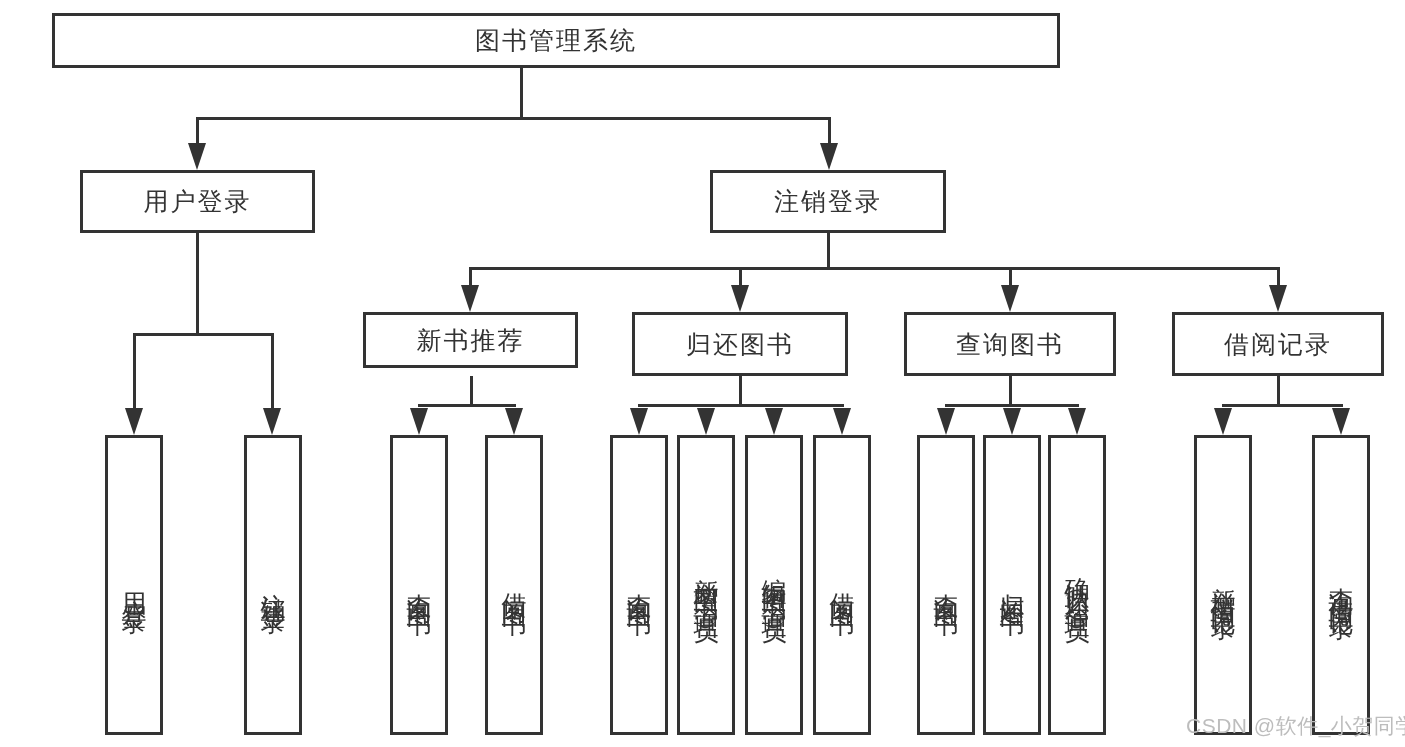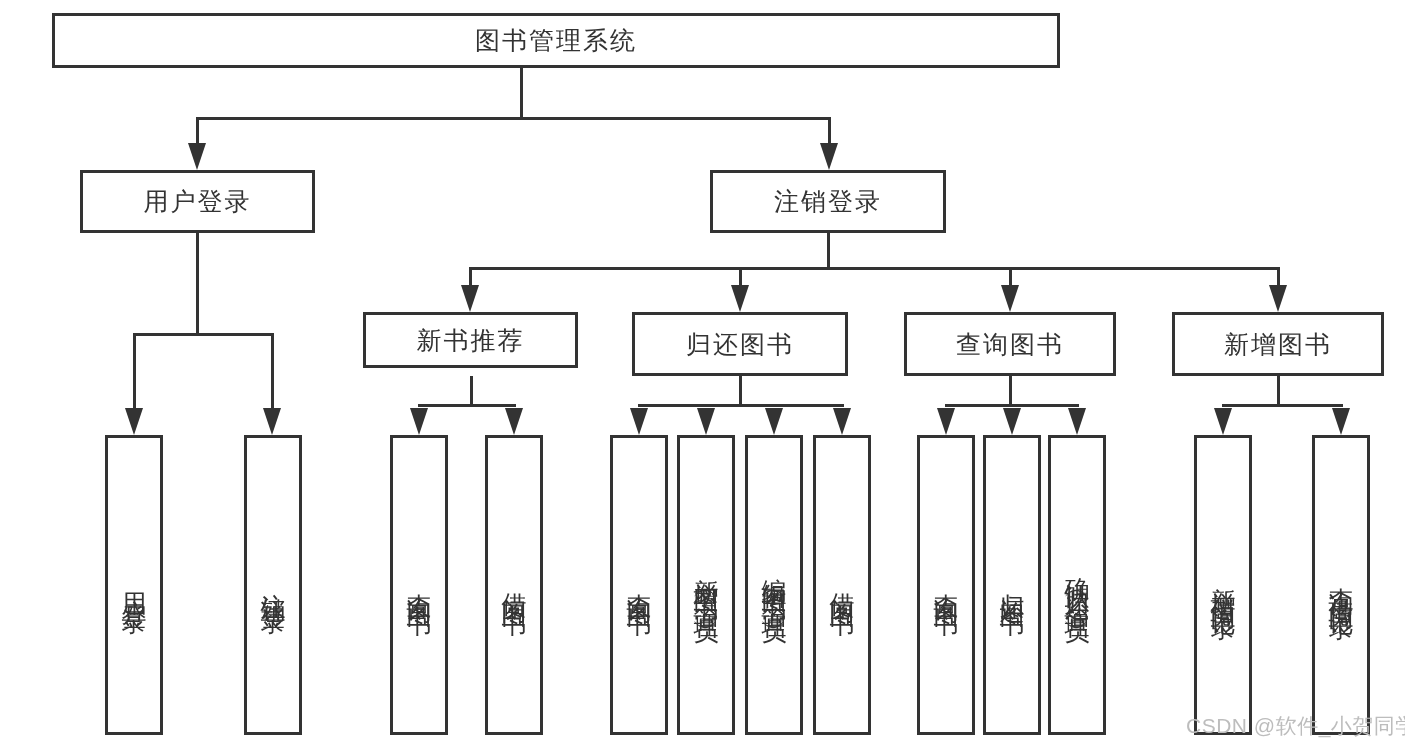--- a/index.html
+++ b/index.html
@@ -116,21 +116,21 @@
   <div class="box hbox" style="left:363px; top:312px; width:215px; height:56px;">
     <span>新书推荐</span>
   </div>
   <div class="box hbox" style="left:632px; top:312px; width:216px; height:64px;">
     <span>归还图书</span>
   </div>
   <div class="box hbox" style="left:904px; top:312px; width:212px; height:64px;">
     <span>查询图书</span>
   </div>
   <div class="box hbox" style="left:1172px; top:312px; width:212px; height:64px;">
-    <span>新增图书</span>
+    <span>借阅记录</span>
   </div>
 
   <div class="box vbox" style="left:105px; top:435px; width:58px; height:300px;">
     <span>用户登录</span>
   </div>
   <div class="box vbox" style="left:244px; top:435px; width:58px; height:300px;">
     <span>注销登录</span>
   </div>
 
   <div class="box vbox" style="left:390px; top:435px; width:58px; height:300px;">

